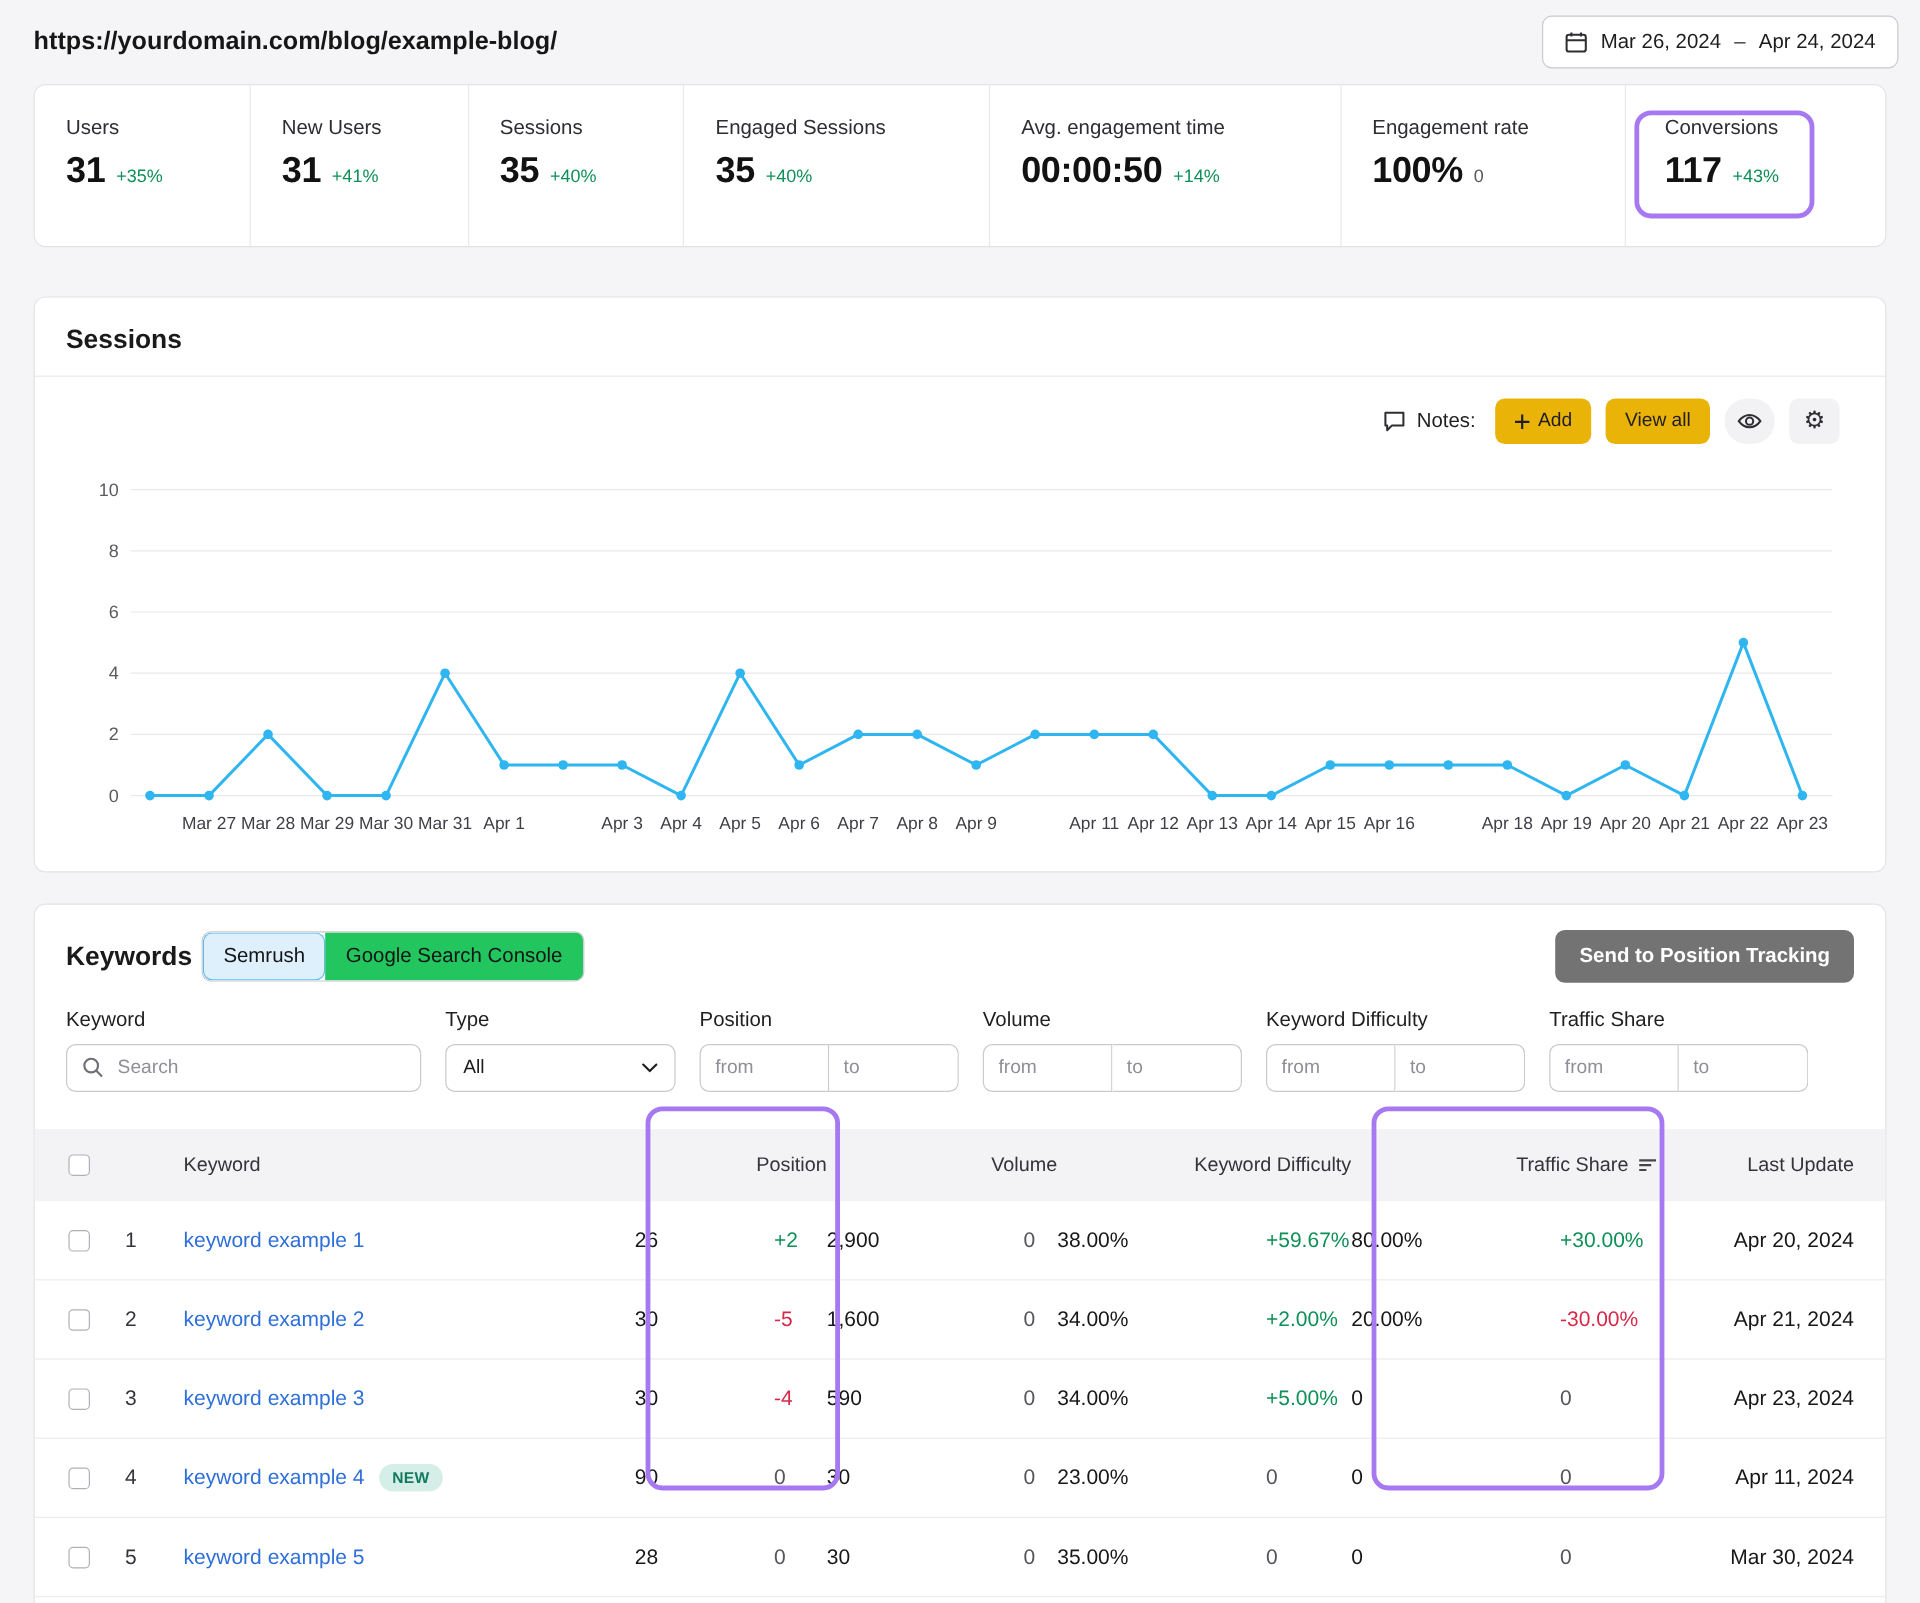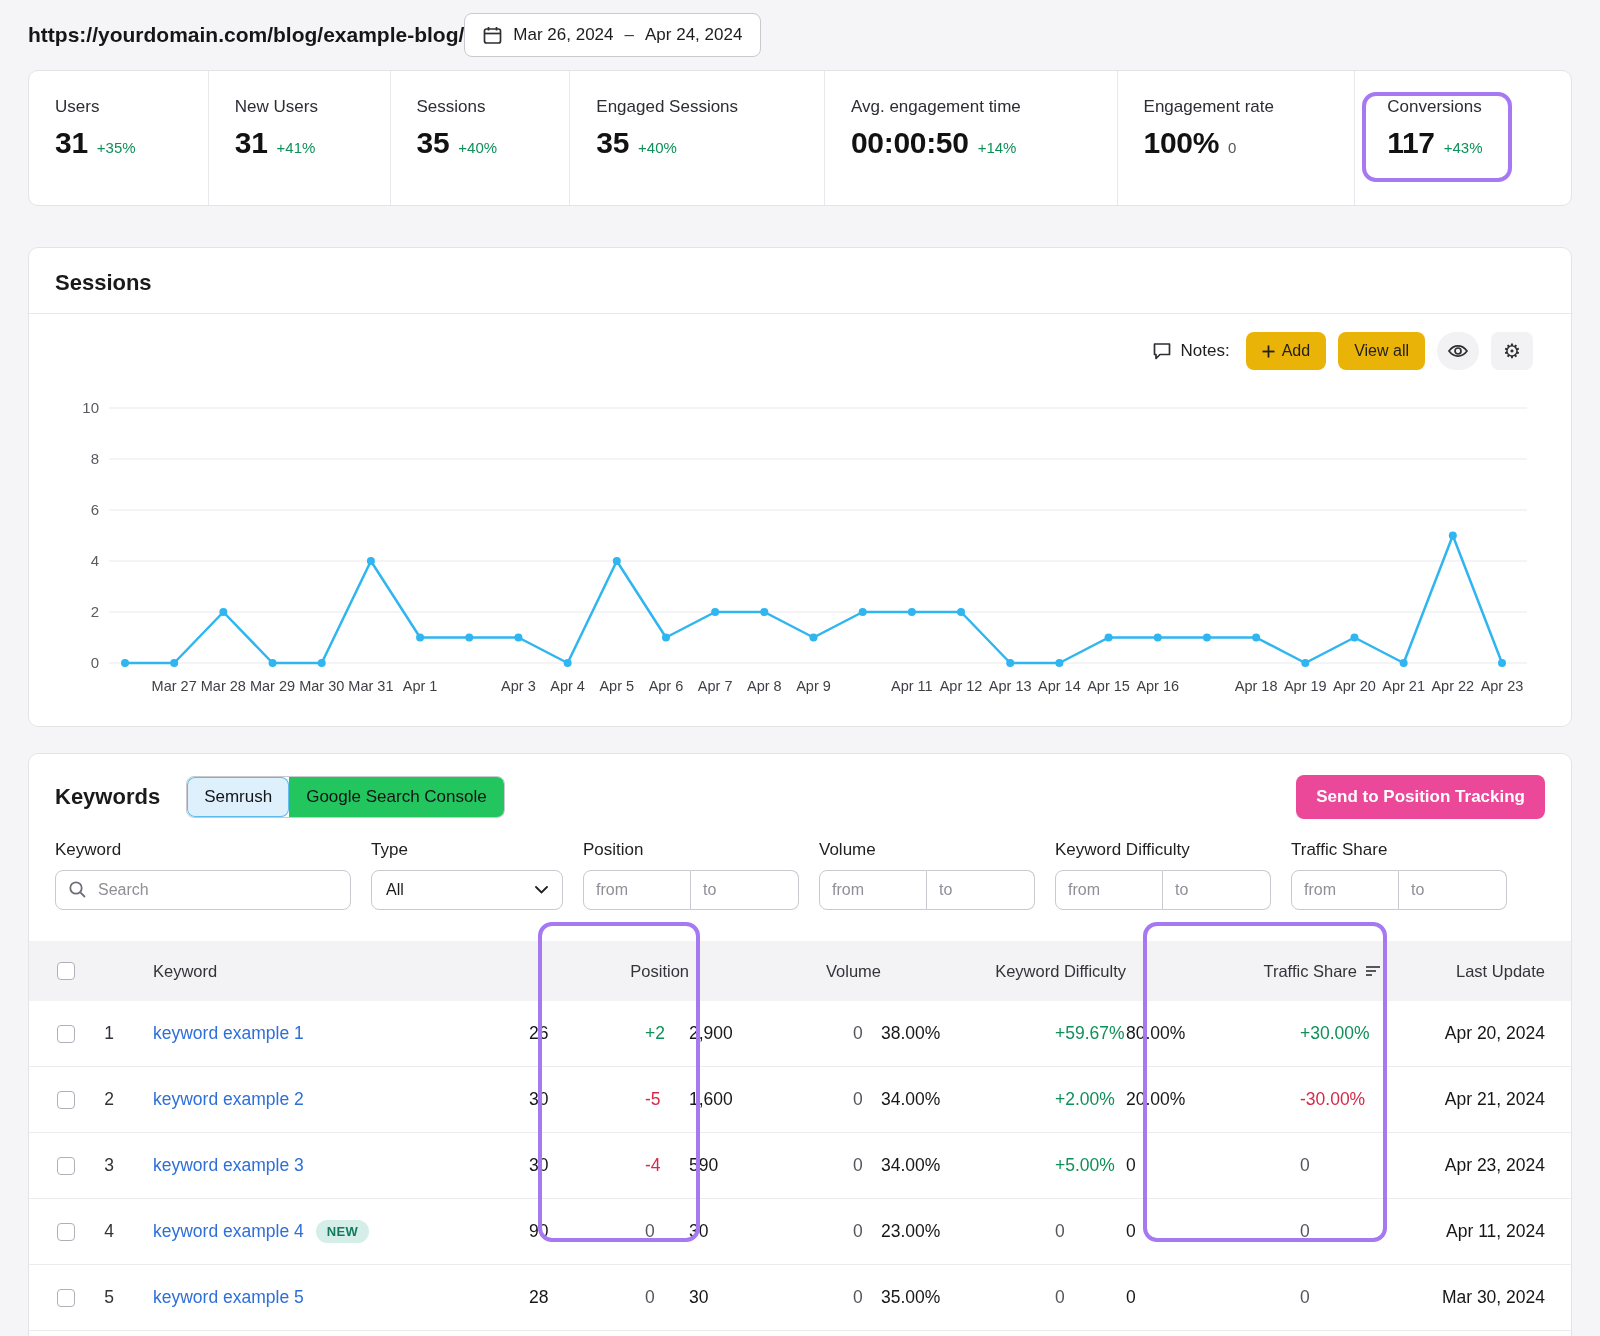--- a/index.html
+++ b/index.html
@@ -7,21 +7,21 @@
   body {
     background:#f5f5f7;
     font-family:"Liberation Sans", sans-serif;
     color:#1a1a1a;
     position:relative;
     overflow:hidden;
   }
   svg text { font-family:"Liberation Sans", sans-serif; }
 
   
-  .topbar { height:70px; display:flex; align-items:center; justify-content:flex-start; padding:0 40px 0 28px; }
+  .topbar { height:70px; display:flex; align-items:center; justify-content:space-between; padding:0 18px 0 28px; }
   .url { font-size:21px; font-weight:700; color:#161616; }
   .datepicker { display:flex; align-items:center; gap:11px; background:#fff; border:1px solid #c9c9cf; border-radius:8px; height:44px; padding:0 18px; font-size:17px; color:#1d1d1f; cursor:pointer; }
   .datepicker .sep { color:#3a3a3e; }
 
   
   .card { background:#fff; border:1px solid #e4e4e8; border-radius:10px; margin:0 28px; }
 
   
   .metrics-card { height:136px; display:flex; margin-bottom:41px; overflow:hidden; }
   .metric { padding:26px 0 0 26px; border-right:1px solid #e8e8ec; position:relative; }
@@ -46,25 +46,25 @@
   .btn-gray { display:flex; align-items:center; gap:7px; background:#eab308; border:none; border-radius:8px; height:38px; padding:0 16px; font-size:16px; color:#1f1f22; cursor:pointer; font-family:inherit; }
   .icon-btn { width:42px; height:38px; display:flex; align-items:center; justify-content:center; background:#f2f2f5; border:none; border-radius:19px; cursor:pointer; }
   .icon-btn.square { border-radius:8px; }
   .gear-glyph { font-size:20px; color:#2e2e33; line-height:1; }
   #chart { padding:2px 0 0 14px; }
 
   
   .keywords-card { height:640px; }
   .kw-head { display:flex; align-items:center; padding:20px 26px 14px; height:80px; }
   .kw-title { font-size:22px; font-weight:700; }
-  .tabs { display:flex; margin-left:26px; border:1px solid #c9c9cf; border-radius:8px; overflow:hidden; height:42px; background:#fff; }
+  .tabs { display:flex; margin-left:8px; border:1px solid #c9c9cf; border-radius:8px; overflow:hidden; height:42px; background:#fff; }
   .tab { display:flex; align-items:center; padding:0 17px; font-size:17px; color:#141417; cursor:pointer; background:#22c55e; border:none; font-family:inherit; }
   .tab.active { background:#ddf0fc; box-shadow:inset 0 0 0 1px #5cbcf0; border-radius:8px; }
   .spacer { flex:1; }
-  .btn-green { background:#ec4899; color:#fff; font-weight:700; font-size:17px; border:none; border-radius:8px; height:44px; padding:0 20px; cursor:pointer; font-family:inherit; }
+  .btn-green { background:#737373; color:#fff; font-weight:700; font-size:17px; border:none; border-radius:8px; height:44px; padding:0 20px; cursor:pointer; font-family:inherit; }
 
   .kw-filters { display:flex; gap:20px; padding:6px 26px 31px; height:107px; }
   .filter-label { font-size:17px; color:#1f1f22; margin-bottom:10px; }
   .ctl { height:40px; border:1px solid #c9c9cf; border-radius:8px; font-size:16px; font-family:inherit; color:#1d1d1f; background:#fff; }
   .search-wrap { position:relative; width:296px; }
   .search-wrap input { width:296px; padding:0 12px 0 42px; }
   .search-wrap .mag { position:absolute; left:13px; top:10px; }
   .selectbox { width:192px; display:flex; align-items:center; justify-content:space-between; padding:0 14px; cursor:pointer; }
   .range { display:flex; width:216px; }
   .range input { width:108px; padding:0 12px; }

